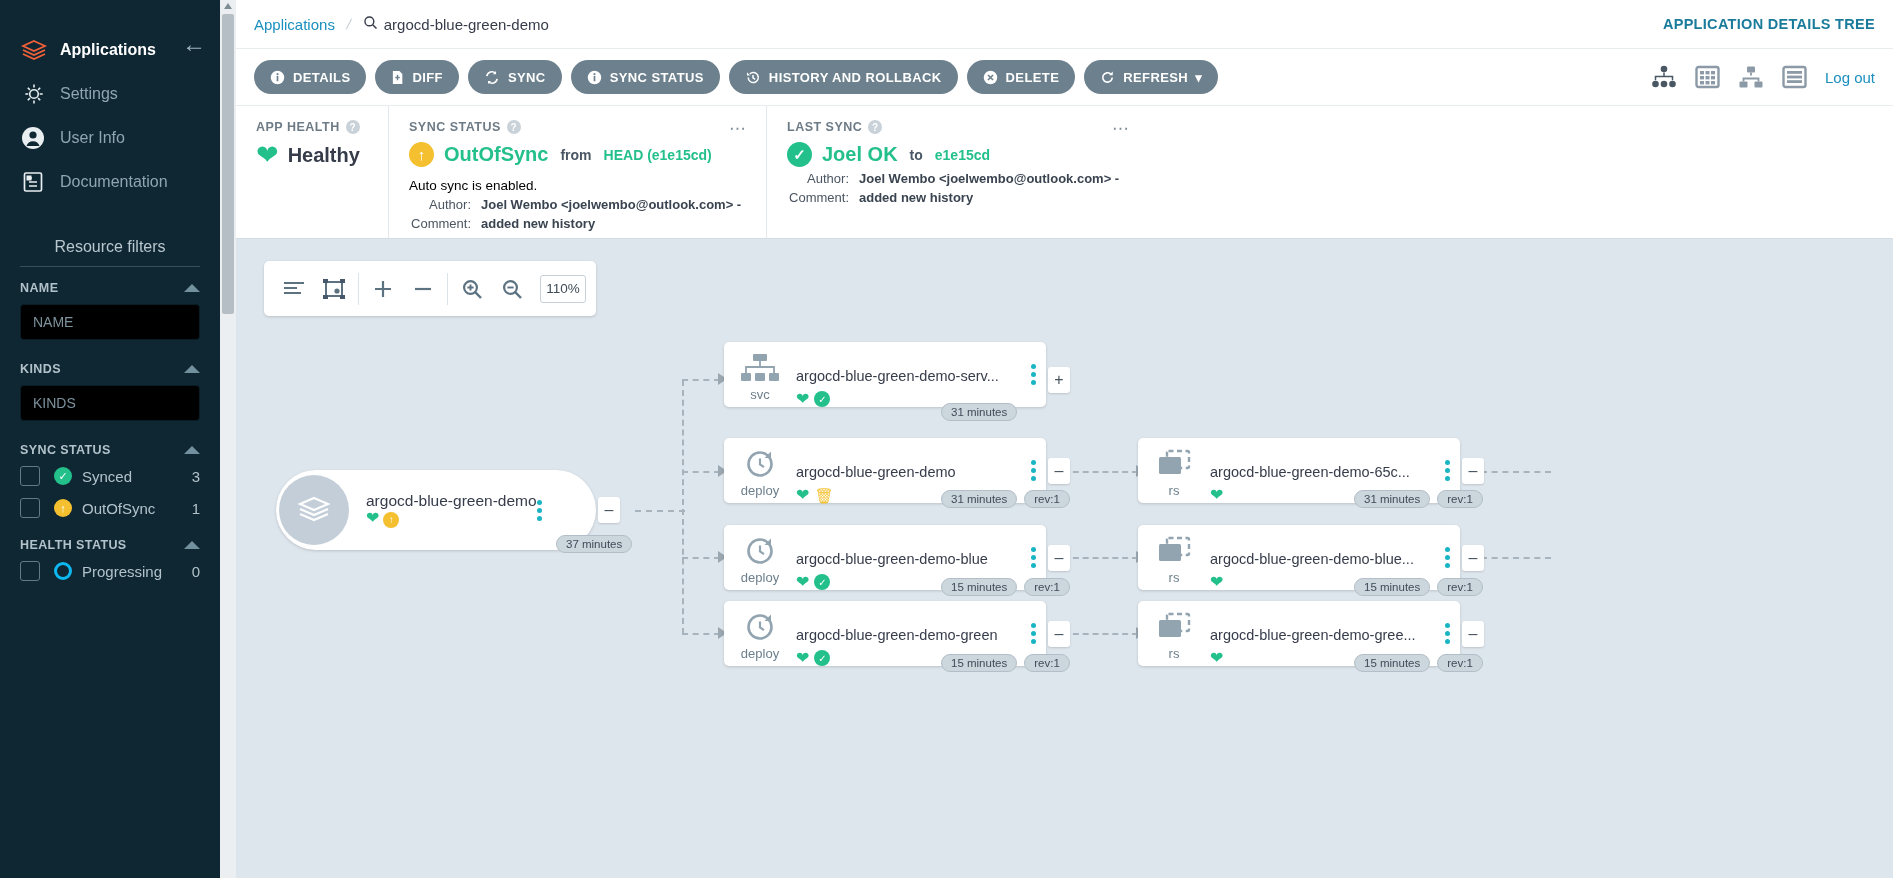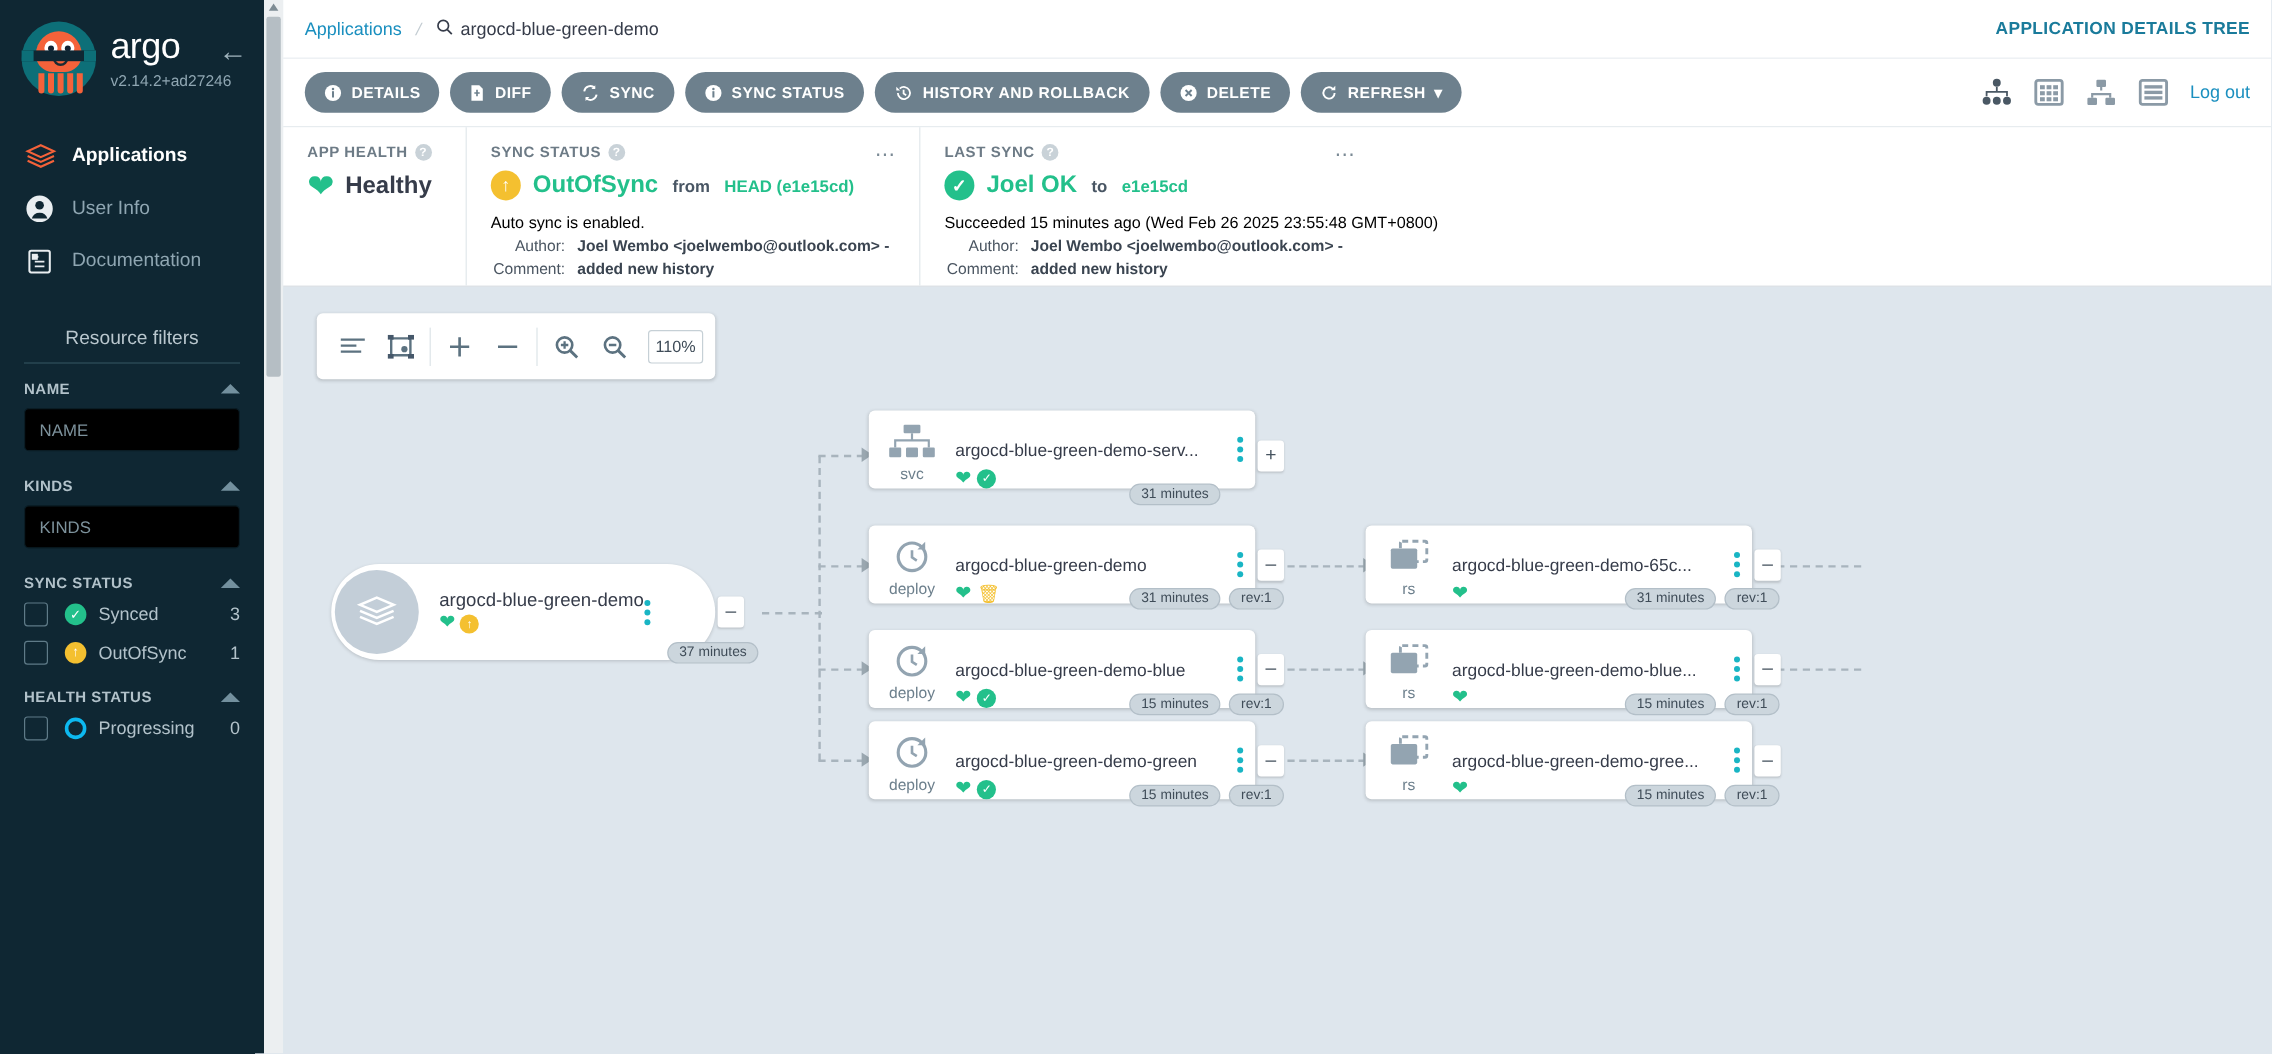--- a/index.html
+++ b/index.html
@@ -216,56 +216,45 @@
     border-top:6px solid transparent; border-bottom:6px solid transparent;
     border-left:9px solid #9aa7b0;
   }
 </style>
 </head>
 <body>
 
 <div class="app">
 
   <div class="sidebar">
-    <div class="sb-logo">
-      <div class="octo">
-        <div class="head"></div>
-        <div class="eye l"></div>
-          <div class="eye r"></div>
-        <div class="pupil l"></div>
-          <div class="pupil r"></div>
-        <div class="smile"></div>
-        <div class="leg" style="left:14px"></div>
-        <div class="leg" style="left:22px"></div>
-        <div class="leg" style="left:30px"></div>
-        <div class="leg" style="left:38px"></div>
-        <div class="leg" style="left:46px"></div>
-        <div class="sband"></div>
-          <div class="sband2"></div>
-          <div class="sband3"></div>
-      </div>
-      <div class="sb-brand">
-        <div class="name">argo</div>
-        <div class="ver">v2.14.2+ad27246</div>
-      </div>
-    </div>
     <div class="sb-collapse">←</div>
 
     <div class="sb-nav">
       <div class="sb-item active">
         <span class="ico">
           <svg width="28" height="24" viewBox="0 0 28 24">
             <g fill="none" stroke="#f4623a" stroke-width="1.7">
               <path d="M14 3 L25 8 L14 13 L3 8 Z"></path>
               <path d="M3 12 L14 17 L25 12"></path>
               <path d="M3 16 L14 21 L25 16"></path>
             </g>
           </svg>
         </span>
         <span class="lbl">Applications</span>
+      </div>
+      <div class="sb-item">
+        <span class="ico">
+          <svg width="28" height="26" viewBox="0 0 28 26">
+            <g fill="none" stroke="#e9eef1" stroke-width="1.6">
+              <circle cx="14" cy="13" r="4.3"></circle>
+              <path d="M14 3.5v3M14 19.5v3M5.3 13h3M19.7 13h3M7.8 6.8l2.1 2.1M18.1 17.1l2.1 2.1M20.2 6.8l-2.1 2.1M9.9 17.1l-2.1 2.1"></path>
+            </g>
+          </svg>
+        </span>
+        <span class="lbl">Settings</span>
       </div>
       <div class="sb-item">
         <span class="ico">
           <svg width="26" height="26" viewBox="0 0 26 26">
             <circle cx="13" cy="13" r="11" fill="#e9eef1"></circle>
             <circle cx="13" cy="10" r="3.6" fill="#0f2733"></circle>
             <path d="M6.5 21a6.8 6.8 0 0 1 13 0z" fill="#0f2733"></path>
           </svg>
         </span>
         <span class="lbl">User Info</span>
@@ -520,21 +509,20 @@
           <div class="ss-title">
             <span>LAST SYNC</span>
             <span class="qmark">?</span>
           </div>
           <div class="ss-main">
             <span class="circ good">✓</span>
             <span class="ss-big ok">Joel OK</span>
             <span class="ss-from">to</span>
             <span class="ss-from ss-rev">e1e15cd</span>
           </div>
-          <div class="ss-note">Succeeded 15 minutes ago (Wed Feb 26 2025 23:55:48 GMT+0800)</div>
           <div class="ss-kv">
             <span class="k">Author:</span>
             <span class="v">Joel Wembo &lt;joelwembo@outlook.com&gt; -</span>
           </div>
           <div class="ss-kv">
             <span class="k">Comment:</span>
             <span class="v">added new history</span>
           </div>
         </div>
       </div>

